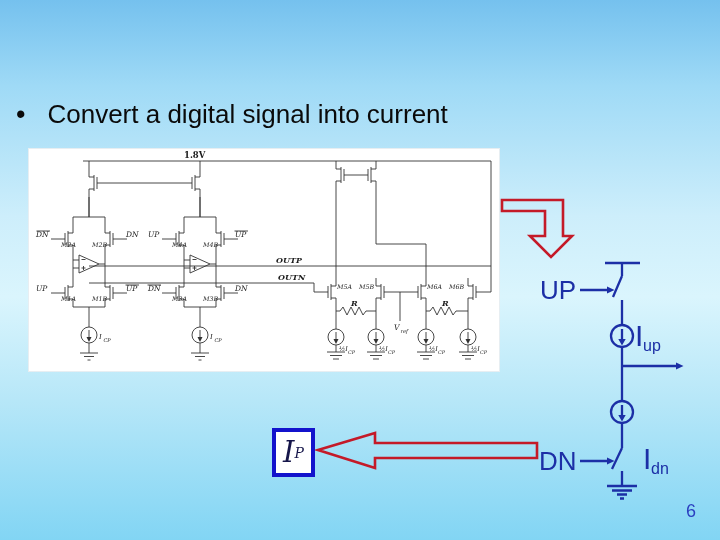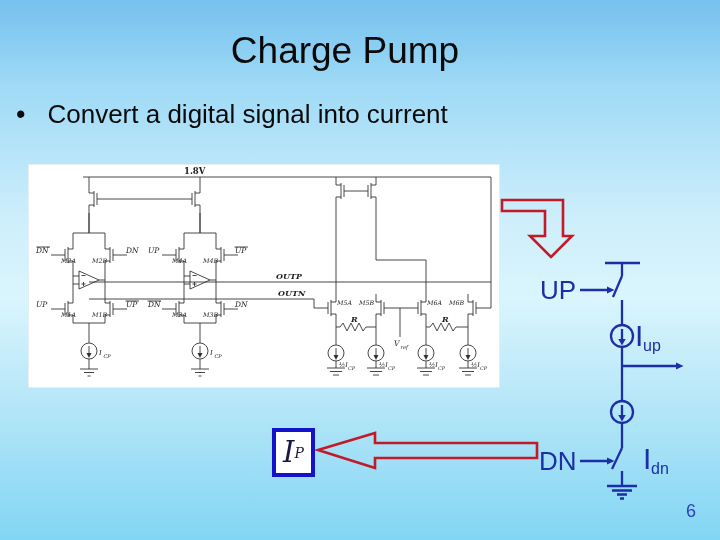--- a/index.html
+++ b/index.html
@@ -14,21 +14,21 @@
     position:absolute;top:30px;left:0;width:690px;
     text-align:center;
     font-size:37px;color:#0a0a0a;letter-spacing:0px;
   }
   .bullet-row{
     position:absolute;top:99px;left:16px;display:flex;align-items:flex-start;
   }
   .bullet-dot{font-size:27px;line-height:30px;color:#0a0a0a;margin-right:13px;}
   .bullet-text{font-size:26px;line-height:30px;color:#0a0a0a;margin-left:9px;}
   .circuit-box{
-    position:absolute;left:28px;top:164px;width:470px;height:222px;
+    position:absolute;left:28px;top:148px;width:470px;height:222px;
     background:#ffffff;border:1px solid #e7eef2;box-sizing:content-box;
   }
   .circuit-box svg{display:block;}
   .ctext{font-family:"DejaVu Serif",serif;font-style:italic;fill:#1c1c1c;}
   .cupright{font-family:"DejaVu Serif",serif;font-style:normal;fill:#1c1c1c;}
   .cbold{font-weight:bold;}
   .overlay{position:absolute;}
   .ip-box{
     position:absolute;left:272px;top:428px;width:35px;height:41px;
     background:#ffffff;border:4px solid #1313cc;
@@ -39,21 +39,20 @@
   .page-number{
     position:absolute;left:686px;top:501px;font-size:18px;color:#2b3fc0;
   }
   .bluetext{fill:#1c2fa6;font-family:"Liberation Sans",sans-serif;}
 </style>
 </head>
 <body>
 
 <div class="slide">
 
-  <div class="title">Charge Pump</div>
 
   <div class="bullet-row">
     <span class="bullet-dot">•</span>
     <span class="bullet-text">Convert a digital signal into current</span>
   </div>
 
   <div class="circuit-box">
     <svg width="470" height="222" viewBox="0 0 470 222">
       <defs>
         <g id="fet" stroke="#333" stroke-width="0.9" fill="none">

